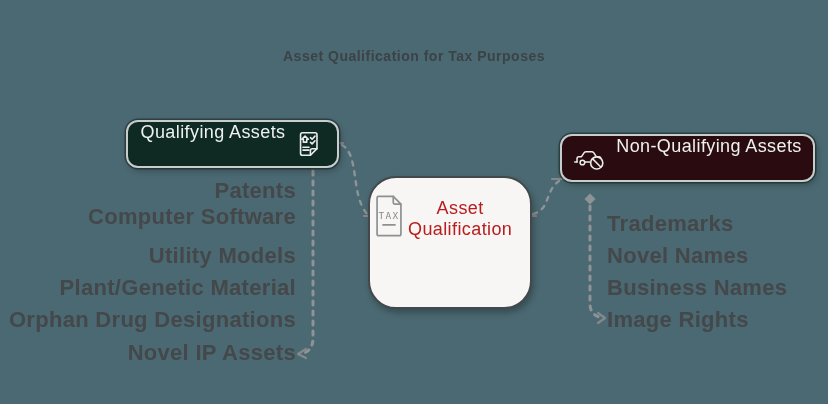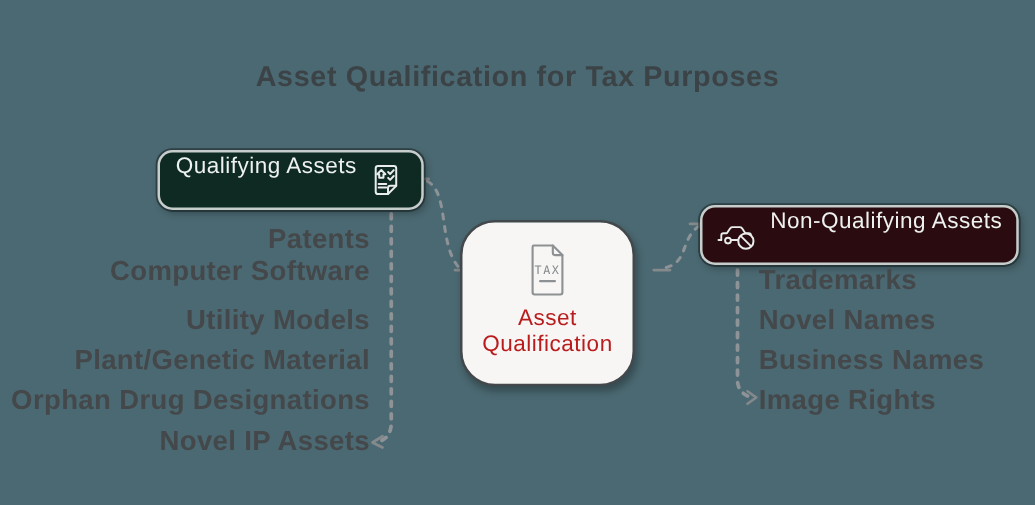--- a/index.html
+++ b/index.html
@@ -2,43 +2,43 @@
 <html><head>
 <meta charset="utf-8">
 <style>
   html,body{margin:0;padding:0;background:#4b6972;}
   .stage{
     position:relative;width:828px;height:404px;background:#4b6972;
     font-family:"Liberation Sans", sans-serif;overflow:hidden;
   }
   .title{
     position:absolute;top:48px;left:0;width:100%;text-align:center;
-    font-size:23px;font-weight:700;letter-spacing:0.5px;color:#3c4347;
+    font-size:14px;font-weight:700;letter-spacing:0.5px;color:#3c4347;
   }
   .links{position:absolute;left:0;top:0;pointer-events:none;}
   .links .dashed{fill:none;stroke:#8d9396;stroke-width:2.4;stroke-dasharray:4 6;stroke-linecap:round;}
   .links .dashed.thick{stroke-width:3;}
   .links .solid{fill:none;stroke:#84898c;stroke-width:2.2;stroke-linecap:round;stroke-linejoin:round;}
   .links .fillmark{fill:#8d9396;stroke:none;}
 
   .node{
     position:absolute;display:flex;justify-content:center;gap:9px;
     height:48px;border-radius:12px;border:2px solid #c6cdcb;box-sizing:border-box;
     box-shadow:0 0 0 1.5px rgba(16,26,27,0.5), 2px 3px 6px rgba(0,0,0,0.25);
   }
   .node-green{left:126px;top:120px;width:213px;background:#0e2a23;}
-  .node-maroon{left:560px;top:164px;width:255px;background:#2a0c10;}
+  .node-maroon{left:560px;top:134px;width:255px;background:#2a0c10;}
   .node-label{color:#edf1ef;font-size:18px;font-weight:400;letter-spacing:0.4px;white-space:nowrap;}
   .icon{display:flex;align-items:center;justify-content:center;}
 
   .center-node{
-    position:absolute;left:368px;top:176px;width:140px;height:133px;
+    position:absolute;left:368px;top:176px;width:164px;height:133px;
     background:#f7f6f4;border:2px solid #42484b;border-radius:28px;box-sizing:border-box;
     box-shadow:2px 4px 6px rgba(0,0,0,0.28);
-    display:flex;flex-direction:column;align-items:center;padding-top:15px;
+    display:flex;flex-direction:row;align-items:flex-start;padding-top:15px;
   }
   .center-label{margin-top:5px;text-align:center;font-size:18px;line-height:21px;color:#b91c1c;letter-spacing:0.4px;}
 
   .item{
     position:absolute;font-size:22px;font-weight:700;color:#44484a;
     letter-spacing:0.3px;white-space:nowrap;
   }
   .item-left{right:532px;text-align:right;}
   .item-right{left:607px;}
 </style>

